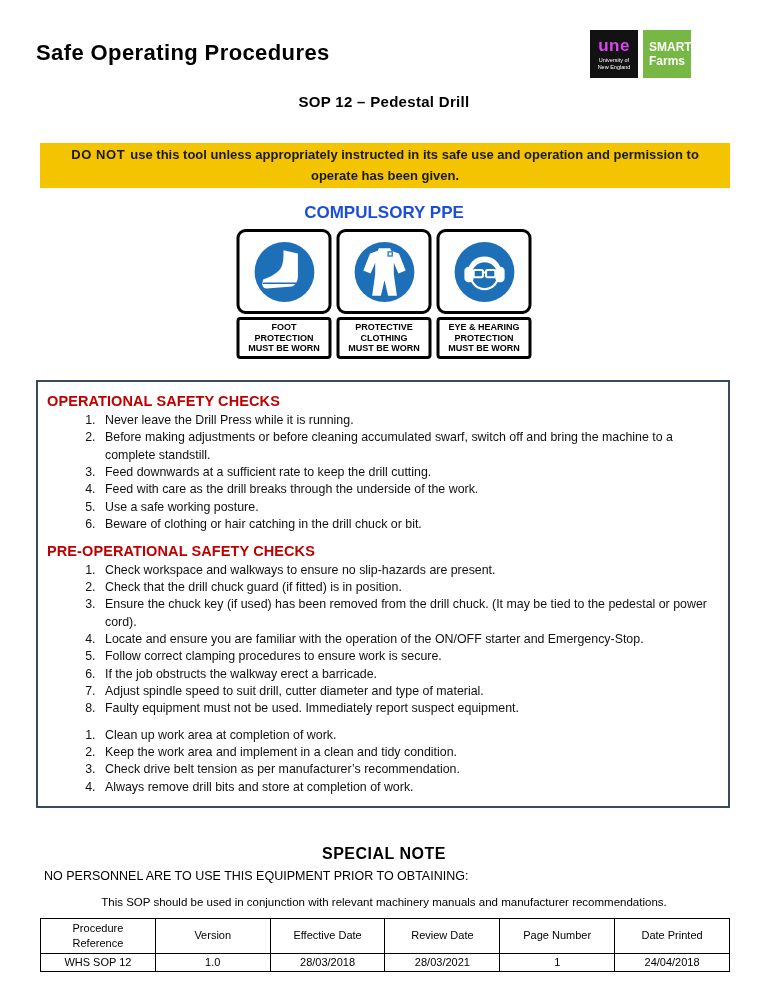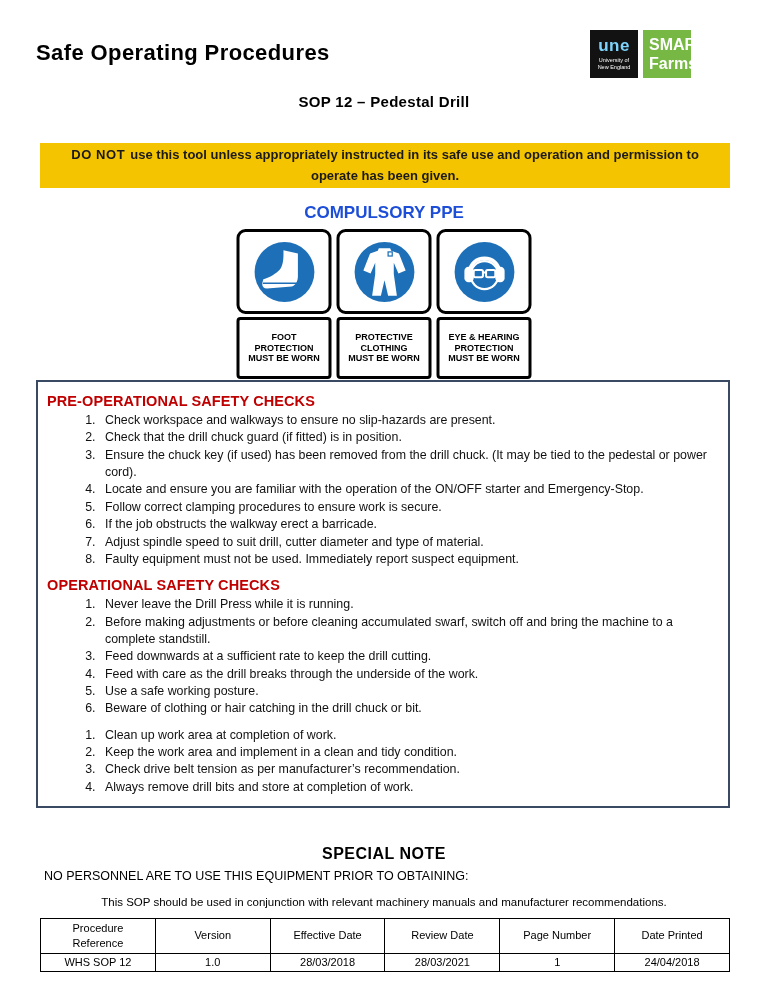--- a/index.html
+++ b/index.html
@@ -17,25 +17,25 @@
   
   .doc-title {
     position: absolute; left: 36px; top: 40px;
     font-size: 22px; font-weight: bold; letter-spacing: .4px;
   }
   .logo { position: absolute; left: 590px; top: 30px; display: flex; gap: 5px; }
   .une-box {
     width: 48px; height: 48px; background: #121212;
     display: flex; flex-direction: column; align-items: center; justify-content: center;
   }
-  .une-wordmark { color: #7dd3fc; font-size: 17px; font-weight: bold; line-height: 1; letter-spacing: .5px; }
+  .une-wordmark { color: #d946ef; font-size: 17px; font-weight: bold; line-height: 1; letter-spacing: .5px; }
   .une-subtext { color: #fff; font-size: 5.5px; text-align: center; margin-top: 3px; line-height: 1.3; }
   .smart-box {
     width: 48px; height: 48px; background: #76B843; color: #fff;
-    font-weight: bold; font-size: 16px; line-height: 1.2;
+    font-weight: bold; font-size: 12px; line-height: 1.2;
     display: flex; align-items: center; padding-left: 6px;
   }
 
   .sop-title {
     position: absolute; top: 93px; width: 100%;
     text-align: center; font-size: 15px; font-weight: bold; letter-spacing: .3px;
   }
 
   
   .warning {
@@ -57,21 +57,21 @@
     display: flex; gap: 5px;
   }
   .ppe-sign { width: 95px; display: flex; flex-direction: column; gap: 3px; }
   .ppe-picto {
     height: 85px; border: 3px solid #000; border-radius: 9px; background: #fff;
     display: flex; align-items: center; justify-content: center;
   }
   .ppe-label {
     border: 3px solid #000; border-radius: 4px; background: #fff;
     font-size: 9px; font-weight: bold; text-align: center; line-height: 1.18;
-    padding: 12px 0; min-height: 38px;
+    padding: 2px 0; min-height: 38px;
     display: flex; align-items: center; justify-content: center;
     white-space: pre-line;
   }
 
   
   .checks-box {
     position: absolute; left: 36px; top: 380px; width: 694px; height: 428px;
     border: 2px solid #3A4A63; padding: 5px 12px 0 9px; background: #fff;
   }
   .section-heading {
@@ -167,41 +167,41 @@
       </svg>
     </div>
     <div class="ppe-label">EYE &amp; HEARING
 PROTECTION
 MUST BE WORN</div>
   </div>
 </div>
 
 <div class="checks-box">
   <div class="safety-section">
+    <div class="section-heading">OPERATIONAL SAFETY CHECKS</div>
+    <ol>
+        <li>Never leave the Drill Press while it is running.</li>
+        <li>Before making adjustments or before cleaning accumulated swarf, switch off and bring the machine to a complete standstill.</li>
+        <li>Feed downwards at a sufficient rate to keep the drill cutting.</li>
+        <li>Feed with care as the drill breaks through the underside of the work.</li>
+        <li>Use a safe working posture.</li>
+        <li>Beware of clothing or hair catching in the drill chuck or bit.</li>
+      </ol>
+  </div>
+  <div class="safety-section">
     <div class="section-heading">PRE-OPERATIONAL SAFETY CHECKS</div>
     <ol>
         <li>Check workspace and walkways to ensure no slip-hazards are present.</li>
         <li>Check that the drill chuck guard (if fitted) is in position.</li>
         <li>Ensure the chuck key (if used) has been removed from the drill chuck. (It may be tied to the pedestal or power cord).</li>
         <li>Locate and ensure you are familiar with the operation of the ON/OFF starter and Emergency-Stop.</li>
         <li>Follow correct clamping procedures to ensure work is secure.</li>
         <li>If the job obstructs the walkway erect a barricade.</li>
         <li>Adjust spindle speed to suit drill, cutter diameter and type of material.</li>
         <li>Faulty equipment must not be used. Immediately report suspect equipment.</li>
-      </ol>
-  </div>
-  <div class="safety-section">
-    <div class="section-heading">OPERATIONAL SAFETY CHECKS</div>
-    <ol>
-        <li>Never leave the Drill Press while it is running.</li>
-        <li>Before making adjustments or before cleaning accumulated swarf, switch off and bring the machine to a complete standstill.</li>
-        <li>Feed downwards at a sufficient rate to keep the drill cutting.</li>
-        <li>Feed with care as the drill breaks through the underside of the work.</li>
-        <li>Use a safe working posture.</li>
-        <li>Beware of clothing or hair catching in the drill chuck or bit.</li>
       </ol>
   </div>
   <div class="safety-section">
     <ol>
         <li>Clean up work area at completion of work.</li>
         <li>Keep the work area and implement in a clean and tidy condition.</li>
         <li>Check drive belt tension as per manufacturer’s recommendation.</li>
         <li>Always remove drill bits and store at completion of work.</li>
       </ol>
   </div>

